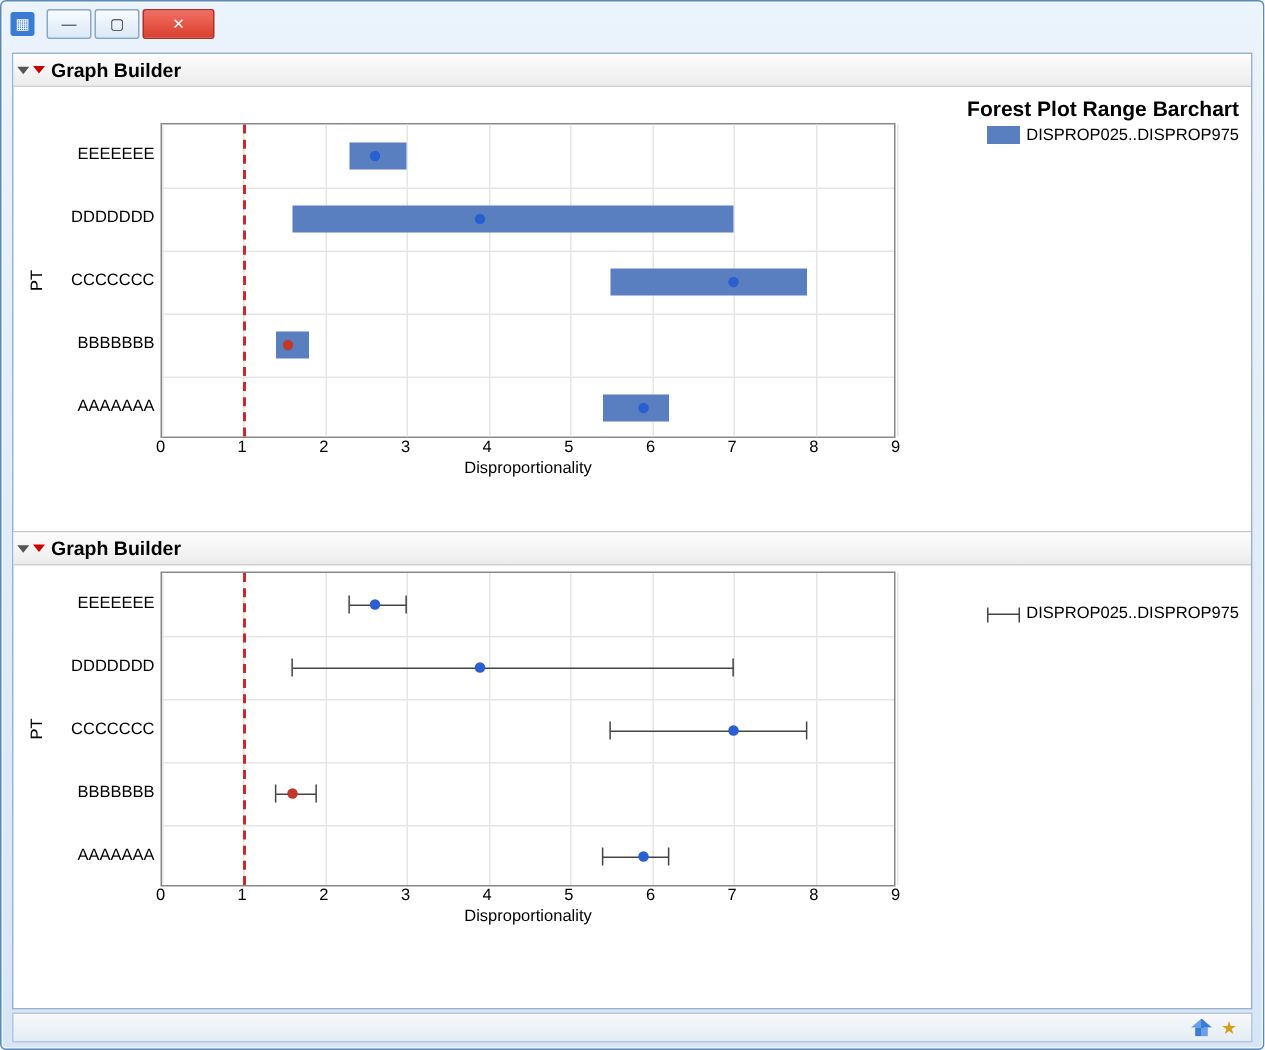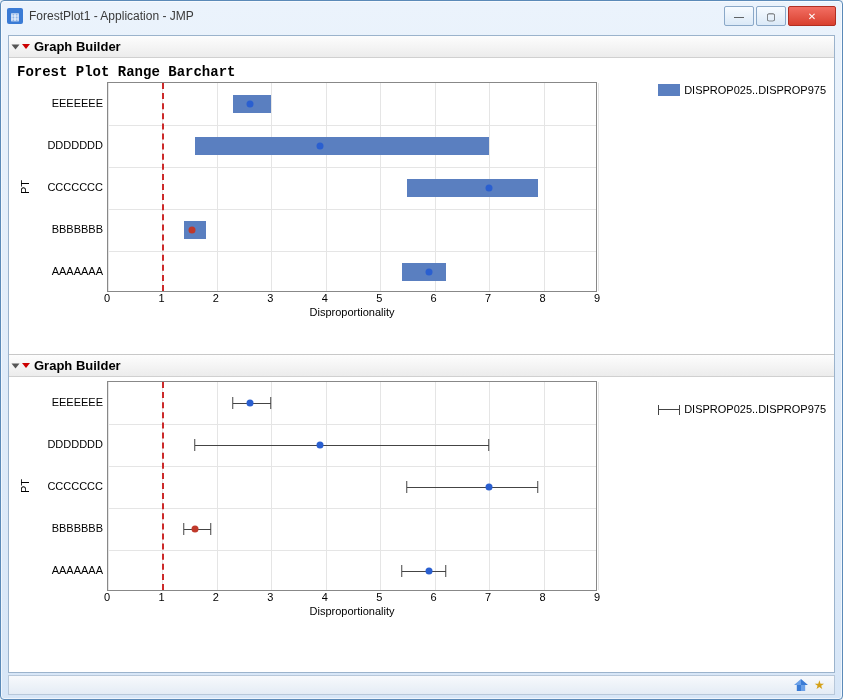--- a/index.html
+++ b/index.html
@@ -19,21 +19,21 @@
 
   .panel { border-top: 1px solid #c8c8c8; }
   .panel:first-child { border-top: none; }
   .panel-header { display:flex; align-items:center; gap:4px; height:22px; padding:0 4px; background: linear-gradient(#fdfdfd,#ececec); border-bottom:1px solid #d0d0d0; }
   .disclose { width:0; height:0; border-left:5px solid #555; border-top:4px solid transparent; border-bottom:4px solid transparent; transform: rotate(90deg); }
   .redtri { width:0; height:0; border-top:5px solid #c00; border-left:4px solid transparent; border-right:4px solid transparent; display:inline-block; }
   .panel-header .ph-title { font-weight: bold; font-size:13px; }
 
   .panel-body { position: relative; height: 296px; padding: 4px 8px 0 8px; }
 
-  .chart-title { text-align:left; font-weight:bold; font-size:14px; margin: 2px 0 2px 0; font-family: Liberation Mono, monospace; }
+  .chart-title { text-align:right; font-weight:bold; font-size:14px; margin: 2px 0 2px 0; }
 
   .plotrow { display:flex; }
   .ylabel { width: 16px; display:flex; align-items:center; justify-content:center; }
   .ylabel span { transform: rotate(-90deg); font-size:11px; white-space:nowrap; }
   .ycats { width: 74px; position: relative; }
   .ycat { position:absolute; right:4px; font-size:11px; transform: translateY(-50%); }
 
   .plot { position: relative; border:1px solid #888; background:#fff; }
   .grid-v { position:absolute; top:0; bottom:0; width:0; border-left:1px solid #e5e5e5; }
   .grid-h { position:absolute; left:0; right:0; height:0; border-top:1px solid #e5e5e5; }
@@ -62,21 +62,20 @@
   .statusbar .sicon { width:14px; height:12px; display:inline-block; }
   .sicon.home { background: conic-gradient(#3a7bd5 0 25%, #6aa0e8 0 50%, #3a7bd5 0 75%, #6aa0e8 0); clip-path: polygon(50% 0, 100% 50%, 80% 50%, 80% 100%, 20% 100%, 20% 50%, 0 50%); }
   .sicon.star { color:#d4a017; font-size:12px; line-height:12px; }
 </style>
 </head>
 <body>
 
 <div class="window">
   <div class="titlebar">
     <span class="app-icon">▦</span>
-    <span class="title">ForestPlot1 - Application - JMP</span>
     <div class="winbtns">
       <div class="winbtn">—</div>
       <div class="winbtn">▢</div>
       <div class="winbtn close">✕</div>
     </div>
   </div>
 
   <div class="client">
 
     <div class="panel">

